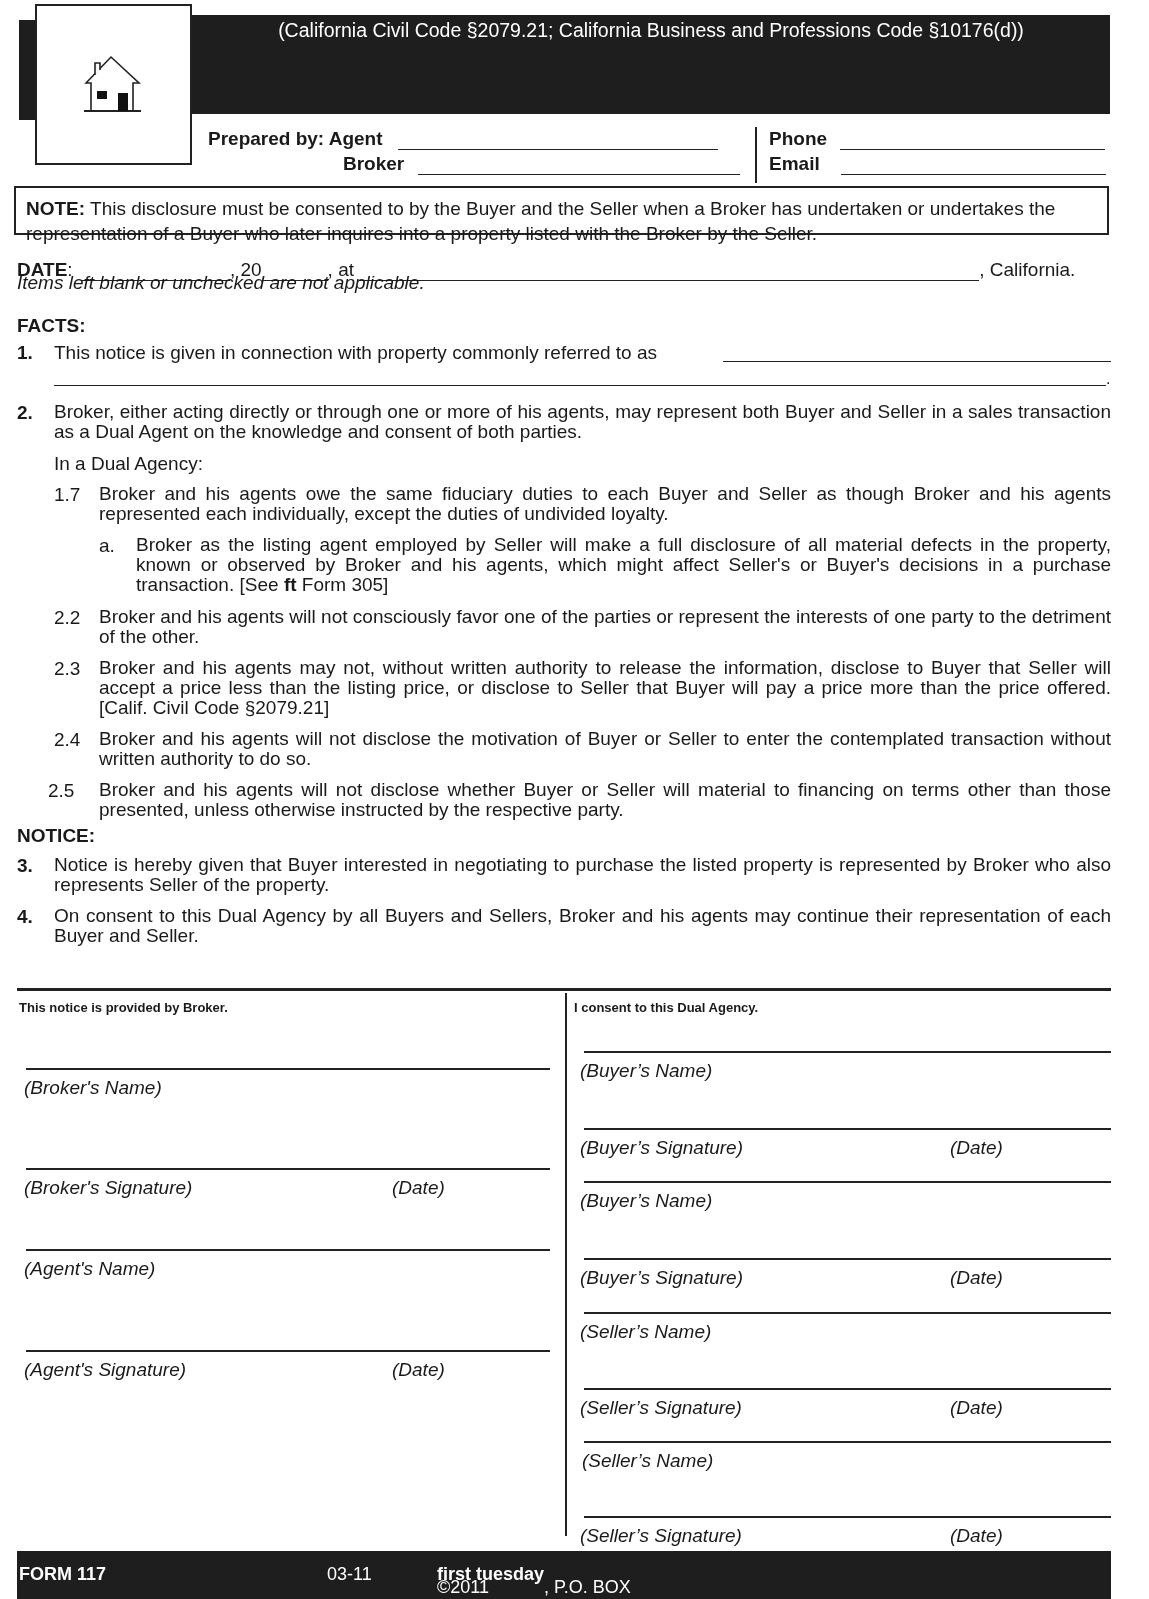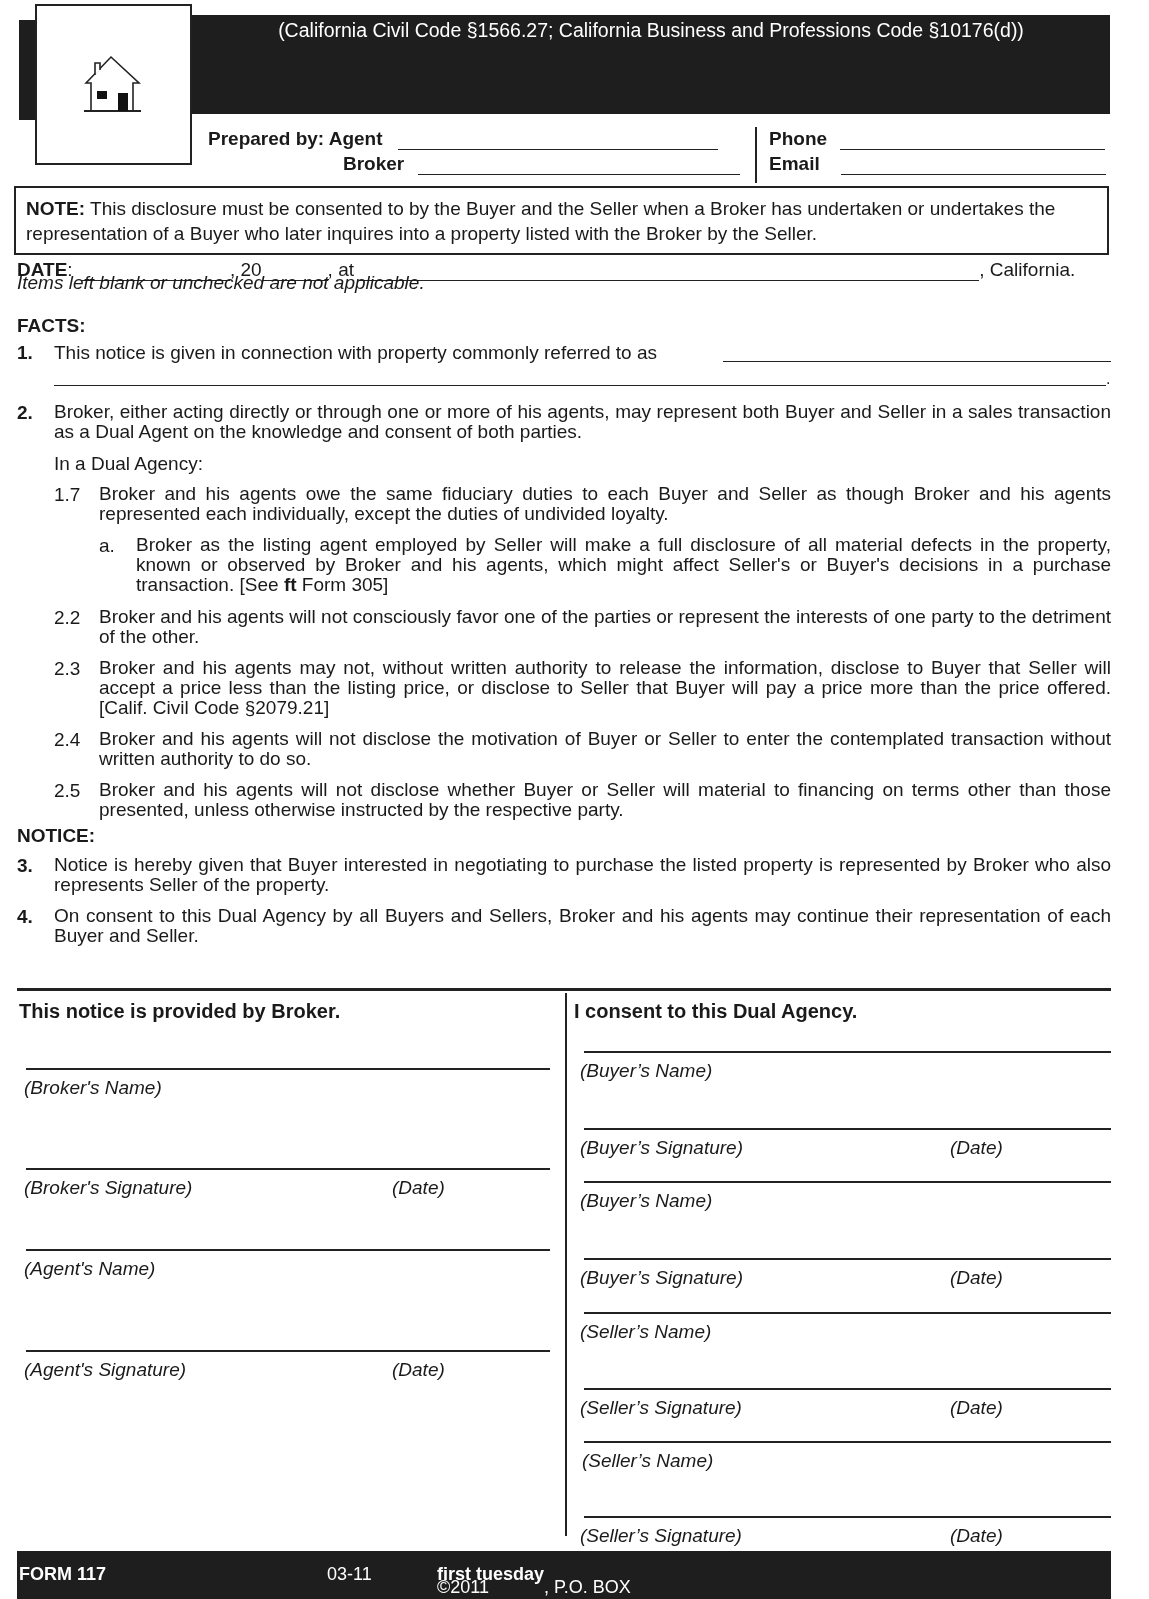--- a/index.html
+++ b/index.html
@@ -12,34 +12,34 @@
   .logo-box { position: absolute; left: 35px; top: 4px; width: 157px; height: 161px; border: 2px solid #222; background: #fff; }
   .logo-box svg { position: absolute; left: 46px; top: 47px; }
   .title-bar { position: absolute; left: 192px; top: 15px; width: 918px; height: 99px; background: #1e1e1e; color: #fff; text-align: center; }
   .title-bar .title { display: inline-block; margin-top: 16px; font-size: 24px; font-weight: bold; letter-spacing: 1px; word-spacing: 5px; border-bottom: 3px solid #fff; padding-bottom: 1px; line-height: 26px; }
   .title-bar .subtitle { font-size: 19.5px; margin-top: 4px; }
 
   .prep { position: absolute; font-weight: bold; font-size: 19px; }
   .blank { display: inline-block; border-bottom: 1.5px solid #222; height: 20px; vertical-align: bottom; }
   .vdiv { position: absolute; left: 755px; top: 127px; width: 2px; height: 56px; background: #222; }
 
-  .note-box { position: absolute; left: 14px; top: 186px; width: 1095px; height: 69px; border: 2px solid #222; padding: 8px 10px; font-size: 19px; line-height: 25px; }
+  .note-box { position: absolute; left: 14px; top: 186px; width: 1095px; height: 49px; border: 2px solid #222; padding: 8px 10px; font-size: 19px; line-height: 25px; }
 
   .line { position: absolute; left: 17px; font-size: 19px; white-space: nowrap; }
   .bold { font-weight: bold; }
   .ital { font-style: italic; }
 
   .para { position: absolute; font-size: 19px; line-height: 20px; text-align: justify; }
   .num { position: absolute; font-weight: bold; font-size: 19px; }
   .subnum { position: absolute; font-size: 19px; }
 
   
   .hr-top { position: absolute; left: 17px; top: 988px; width: 1094px; height: 3px; background: #222; }
   .vsep { position: absolute; left: 565px; top: 993px; width: 2px; height: 543px; background: #222; }
-  .sig-head { position: absolute; font-weight: bold; font-size: 20px; }
+  .sig-head { position: absolute; font-weight: bold; font-size: 13px; }
   .sig-line { position: absolute; height: 1.5px; background: #222; }
   .sig-lbl { position: absolute; font-style: italic; font-size: 19px; }
 
   .footer { position: absolute; left: 17px; top: 1551px; width: 1094px; height: 48px; background: #1e1e1e; color: #fff; font-size: 18px; }
   .footer span { position: absolute; top: 13px; }
 </style>
 </head>
 <body>
 
 <div class="logo-tab"></div>
@@ -47,21 +47,21 @@
   <svg width="60" height="62" viewBox="0 0 60 62">
     <path d="M3 30 L28 4 L56 30 L50 30 L50 58 L8 58 L8 30 Z" fill="#fff" stroke="#222" stroke-width="1.6"></path>
     <path d="M12 22 L12 10 L17 10 L17 17" fill="#fff" stroke="#222" stroke-width="1.6"></path>
     <line x1="1" y1="58" x2="58" y2="58" stroke="#222" stroke-width="2"></line>
     <rect x="14" y="38" width="10" height="8" fill="#111"></rect>
     <rect x="35" y="40" width="10" height="18" fill="#111"></rect>
   </svg>
 </div>
 
 <div class="title-bar">
-  <div class="subtitle">(California Civil Code §1566.27; California Business and Professions Code §10176(d))</div>
+  <div class="subtitle">(California Civil Code §2079.21; California Business and Professions Code §10176(d))</div>
 </div>
 
 <div class="prep" style="left:208px; top:128px;">
   <span>Prepared by: Agent</span>
   <span class="blank" style="width:320px; margin-left:10px;"></span>
 </div>
 <div class="prep" style="left:343px; top:153px;">
   <span>Broker</span>
   <span class="blank" style="width:322px; margin-left:8px;"></span>
 </div>
@@ -106,21 +106,21 @@
 
 <div class="subnum" style="left:54px; top:607px;">2.2</div>
 <div class="para" style="left:99px; top:607px; width:1012px;">Broker and his agents will not consciously favor one of the parties or represent the interests of one party to the detriment of the other.</div>
 
 <div class="subnum" style="left:54px; top:658px;">2.3</div>
 <div class="para" style="left:99px; top:658px; width:1012px;">Broker and his agents may not, without written authority to release the information, disclose to Buyer that Seller will accept a price less than the listing price, or disclose to Seller that Buyer will pay a price more than the price offered. [Calif. Civil Code §2079.21]</div>
 
 <div class="subnum" style="left:54px; top:729px;">2.4</div>
 <div class="para" style="left:99px; top:729px; width:1012px;">Broker and his agents will not disclose the motivation of Buyer or Seller to enter the contemplated transaction without written authority to do so.</div>
 
-<div class="subnum" style="left:54px; top:780px;">2.5</div>
+<div class="subnum" style="left:48px; top:780px;">2.5</div>
 <div class="para" style="left:99px; top:780px; width:1012px;">Broker and his agents will not disclose whether Buyer or Seller will material to financing on terms other than those presented, unless otherwise instructed by the respective party.</div>
 
 <div class="line bold" style="top:825px;">NOTICE:</div>
 <div class="num" style="left:17px; top:855px;">3.</div>
 <div class="para" style="left:54px; top:855px; width:1057px;">Notice is hereby given that Buyer interested in negotiating to purchase the listed property is represented by Broker who also represents Seller of the property.</div>
 <div class="num" style="left:17px; top:906px;">4.</div>
 <div class="para" style="left:54px; top:906px; width:1057px;">On consent to this Dual Agency by all Buyers and Sellers, Broker and his agents may continue their representation of each Buyer and Seller.</div>
 
 <div class="hr-top"></div>
 <div class="vsep"></div>

